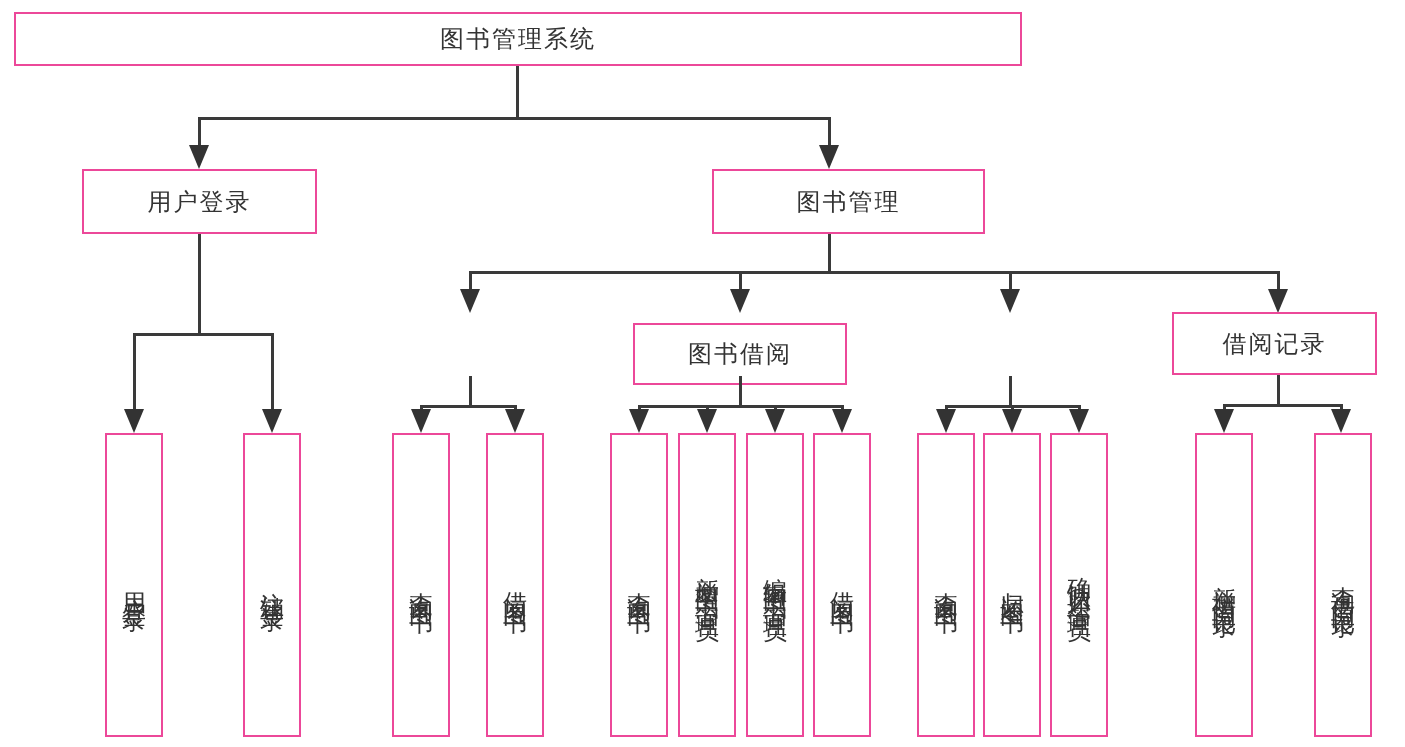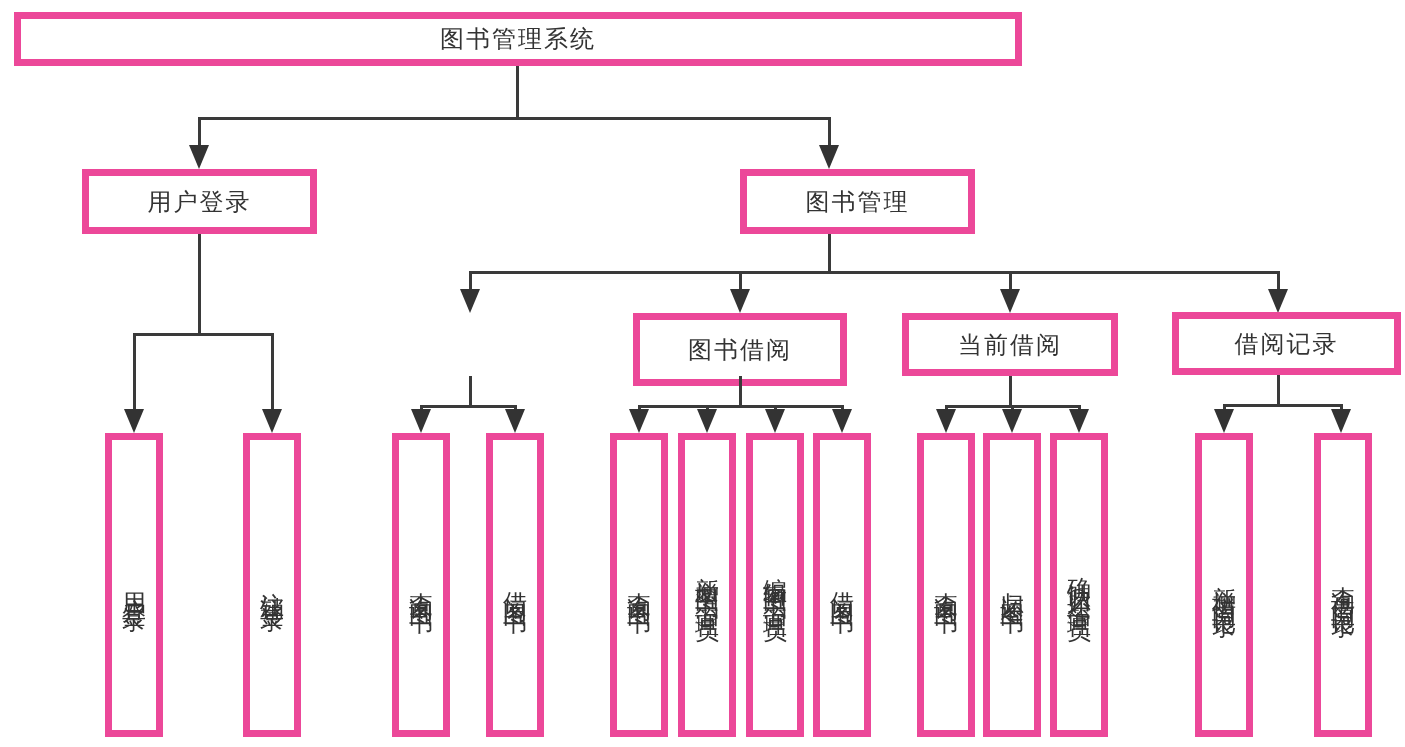--- a/index.html
+++ b/index.html
@@ -1,19 +1,19 @@
 <!DOCTYPE html>
 <html><head>
 <meta charset="utf-8">
 <style>
   html,body{margin:0;padding:0;background:#ffffff;font-family:"Liberation Sans",sans-serif;}
   #canvas{position:relative;width:1405px;height:747px;background:#ffffff;overflow:hidden;}
   .node{
     position:absolute;box-sizing:border-box;background:#ffffff;
-    border:7px solid #ec4899;color:#333333;
+    border:2px solid #ec4899;color:#333333;
     display:flex;align-items:center;justify-content:center;
     font-size:24px;letter-spacing:2px;line-height:1;
   }
   .leaf{width:58px;height:304px;top:433px;}
   .vtext{
     writing-mode:vertical-rl;text-orientation:mixed;
     letter-spacing:6px;line-height:1;white-space:nowrap;
   }
   .h-line{position:absolute;height:3px;background:#3a3a3a;}
   .v-line{position:absolute;width:3px;background:#3a3a3a;}
@@ -39,21 +39,21 @@
   <div class="v-line" style="left:516px;top:66px;height:53px"></div>
   <div class="h-line" style="left:198px;top:117px;width:633px"></div>
   <div class="v-line" style="left:198px;top:117px;height:32px"></div>
   <div class="arrow-head" style="left:189px;top:145px"></div>
   <div class="v-line" style="left:828px;top:117px;height:32px"></div>
   <div class="arrow-head" style="left:819px;top:145px"></div>
 
   <div class="node" style="left:82px;top:169px;width:235px;height:65px">
     <span>用户登录</span>
   </div>
-  <div class="node" style="left:740px;top:169px;width:235px;height:65px">
+  <div class="node" style="left:712px;top:169px;width:273px;height:65px">
     <span>图书管理</span>
   </div>
 
   <div class="v-line" style="left:198px;top:234px;height:101px"></div>
   <div class="h-line" style="left:133px;top:333px;width:141px"></div>
   <div class="v-line" style="left:133px;top:333px;height:80px"></div>
   <div class="arrow-head" style="left:124px;top:409px"></div>
   <div class="v-line" style="left:271px;top:333px;height:80px"></div>
   <div class="arrow-head" style="left:262px;top:409px"></div>
 
@@ -61,27 +61,24 @@
   <div class="h-line" style="left:469px;top:271px;width:811px"></div>
   <div class="v-line" style="left:469px;top:271px;height:22px"></div>
   <div class="arrow-head" style="left:460px;top:289px"></div>
   <div class="v-line" style="left:739px;top:271px;height:22px"></div>
   <div class="arrow-head" style="left:730px;top:289px"></div>
   <div class="v-line" style="left:1009px;top:271px;height:22px"></div>
   <div class="arrow-head" style="left:1000px;top:289px"></div>
   <div class="v-line" style="left:1277px;top:271px;height:22px"></div>
   <div class="arrow-head" style="left:1268px;top:289px"></div>
 
-  <div class="node" style="left:633px;top:313px;width:214px;height:73px">
+  <div class="node" style="left:633px;top:323px;width:214px;height:62px">
     <span>图书借阅</span>
   </div>
-  <div class="node" style="left:902px;top:313px;width:216px;height:63px">
-    <span>当前借阅</span>
-  </div>
-  <div class="node" style="left:1172px;top:312px;width:229px;height:63px">
+  <div class="node" style="left:1172px;top:312px;width:205px;height:63px">
     <span>借阅记录</span>
   </div>
 
   <div class="v-line" style="left:469px;top:376px;height:32px"></div>
   <div class="h-line" style="left:420px;top:405px;width:96px"></div>
   <div class="v-line" style="left:420px;top:405px;height:10px"></div>
   <div class="arrow-head" style="left:411px;top:409px"></div>
   <div class="v-line" style="left:514px;top:405px;height:10px"></div>
   <div class="arrow-head" style="left:505px;top:409px"></div>
 

